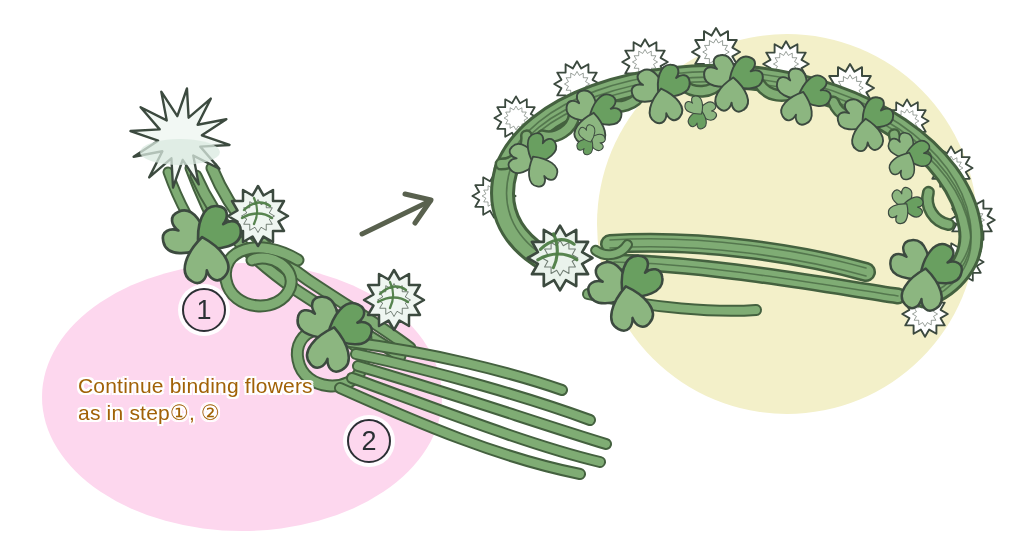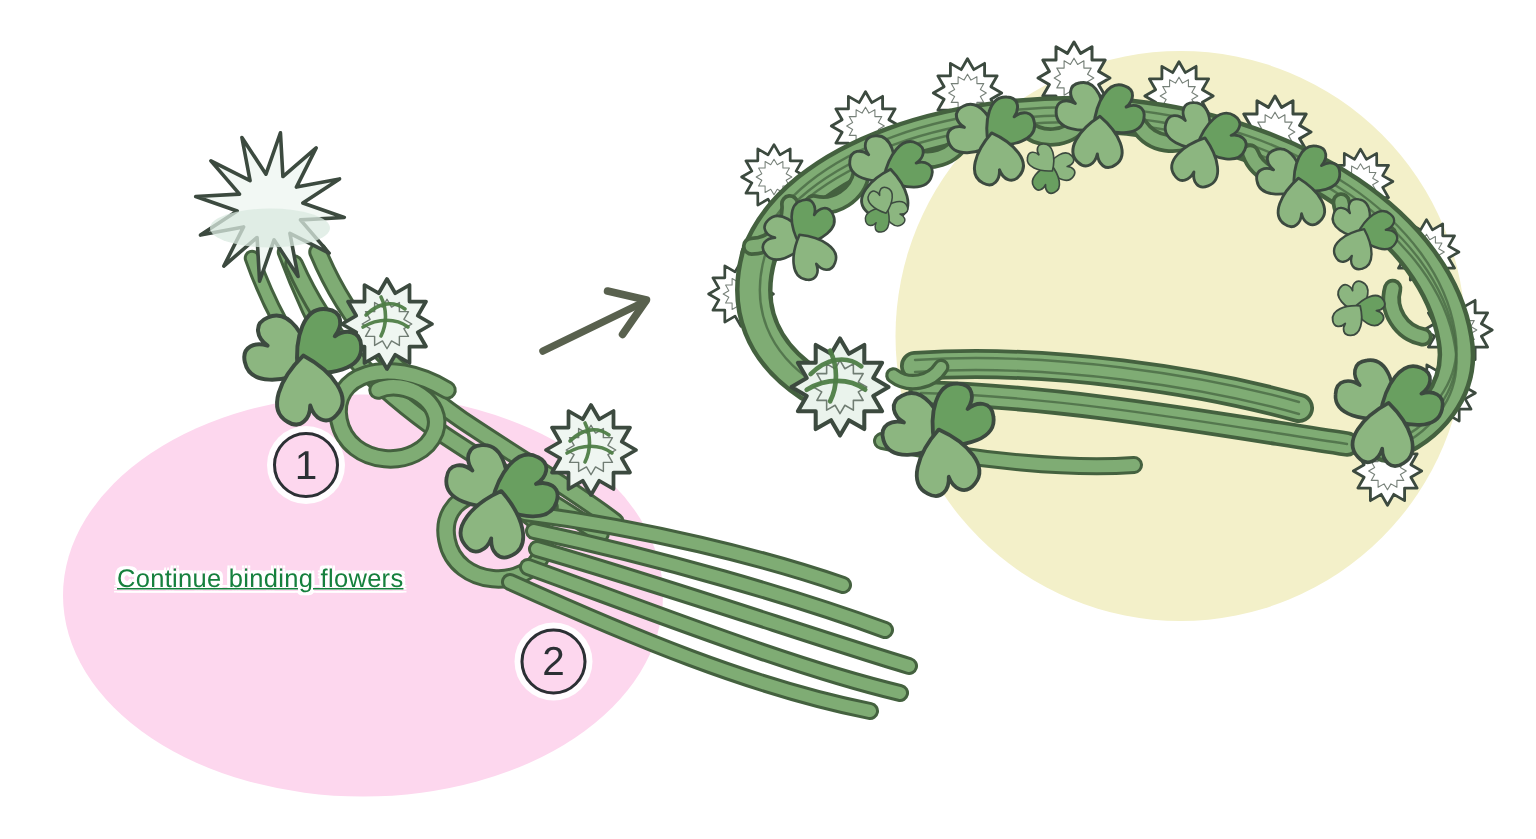--- a/index.html
+++ b/index.html
@@ -20,24 +20,24 @@
   .pom-inner{fill:none;stroke:#3C4A3F;stroke-width:1.4;opacity:.7;stroke-linejoin:round;}
   .spiky-body{fill:#F2F8F4;stroke:#3C4A3F;stroke-width:2.4;stroke-linejoin:round;}
   .lf-l{fill:#8CB680;stroke:#3C4A3F;stroke-width:2.2;stroke-linejoin:round;}
   .lf-d{fill:#699F60;stroke:#3C4A3F;stroke-width:2.2;stroke-linejoin:round;}
   .wrap-o{stroke:#44613F;stroke-width:13;fill:none;stroke-linecap:round;}
   .wrap-i{stroke:#7FAC74;stroke-width:8;fill:none;stroke-linecap:round;}
   .scrib{stroke:#4E7D46;stroke-width:2.4;fill:none;stroke-linecap:round;opacity:.95;}
   .arrow-line{stroke:#59614E;stroke-width:5;fill:none;stroke-linecap:round;stroke-linejoin:round;}
 
   
-  .caption{position:absolute;left:78px;top:372px;font-size:17px;line-height:27px;
-           color:#15803d;letter-spacing:.2px;
+  .caption{position:absolute;left:78px;top:372px;font-size:21px;line-height:27px;
+           color:#a16207;letter-spacing:.2px;
            text-shadow:-2px -2px 0 #fff,2px -2px 0 #fff,-2px 2px 0 #fff,2px 2px 0 #fff,
-                        0 -2px 0 #fff,0 2px 0 #fff,-2px 0 0 #fff,2px 0 0 #fff;text-decoration:underline;}
+                        0 -2px 0 #fff,0 2px 0 #fff,-2px 0 0 #fff,2px 0 0 #fff;}
   .marker{position:absolute;width:40px;height:40px;border:2.5px solid #2b3034;border-radius:50%;
           display:flex;align-items:center;justify-content:center;font-size:27px;color:#2b3034;
           background:transparent;box-shadow:0 0 0 4px rgba(255,255,255,.95);}
   .marker-1{left:182px;top:288px;}
   .marker-2{left:347px;top:419px;}
 </style>
 </head>
 <body>
 
 <div class="stage">
@@ -195,20 +195,21 @@
   </g>
 
   <g>
     <polyline class="arrow-line" points="362,234 430,201"></polyline>
     <polyline class="arrow-line" points="405,194 431,200 415,223"></polyline>
   </g>
 </svg>
 
 <div class="caption">
   <div>Continue binding flowers</div>
+  <div>as in step①, ②</div>
 </div>
 
 <div class="marker marker-1">
   <span>1</span>
 </div>
 <div class="marker marker-2">
   <span>2</span>
 </div>
 
 </div>

